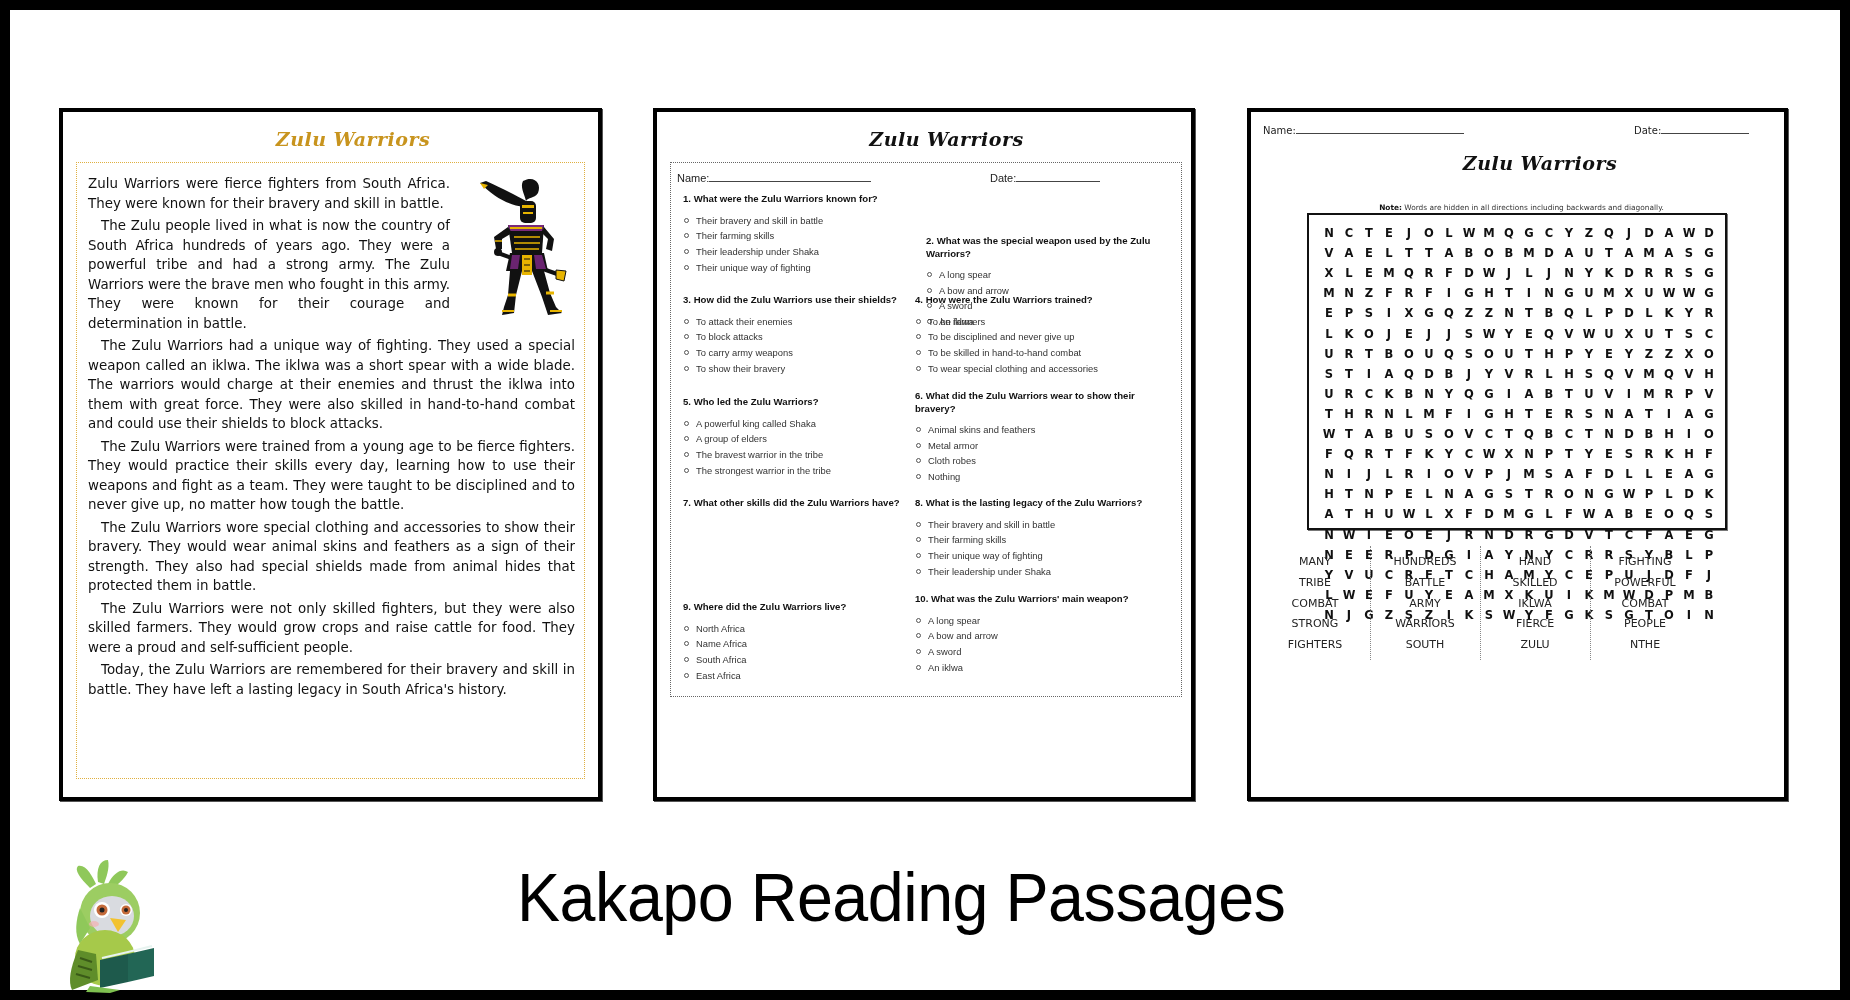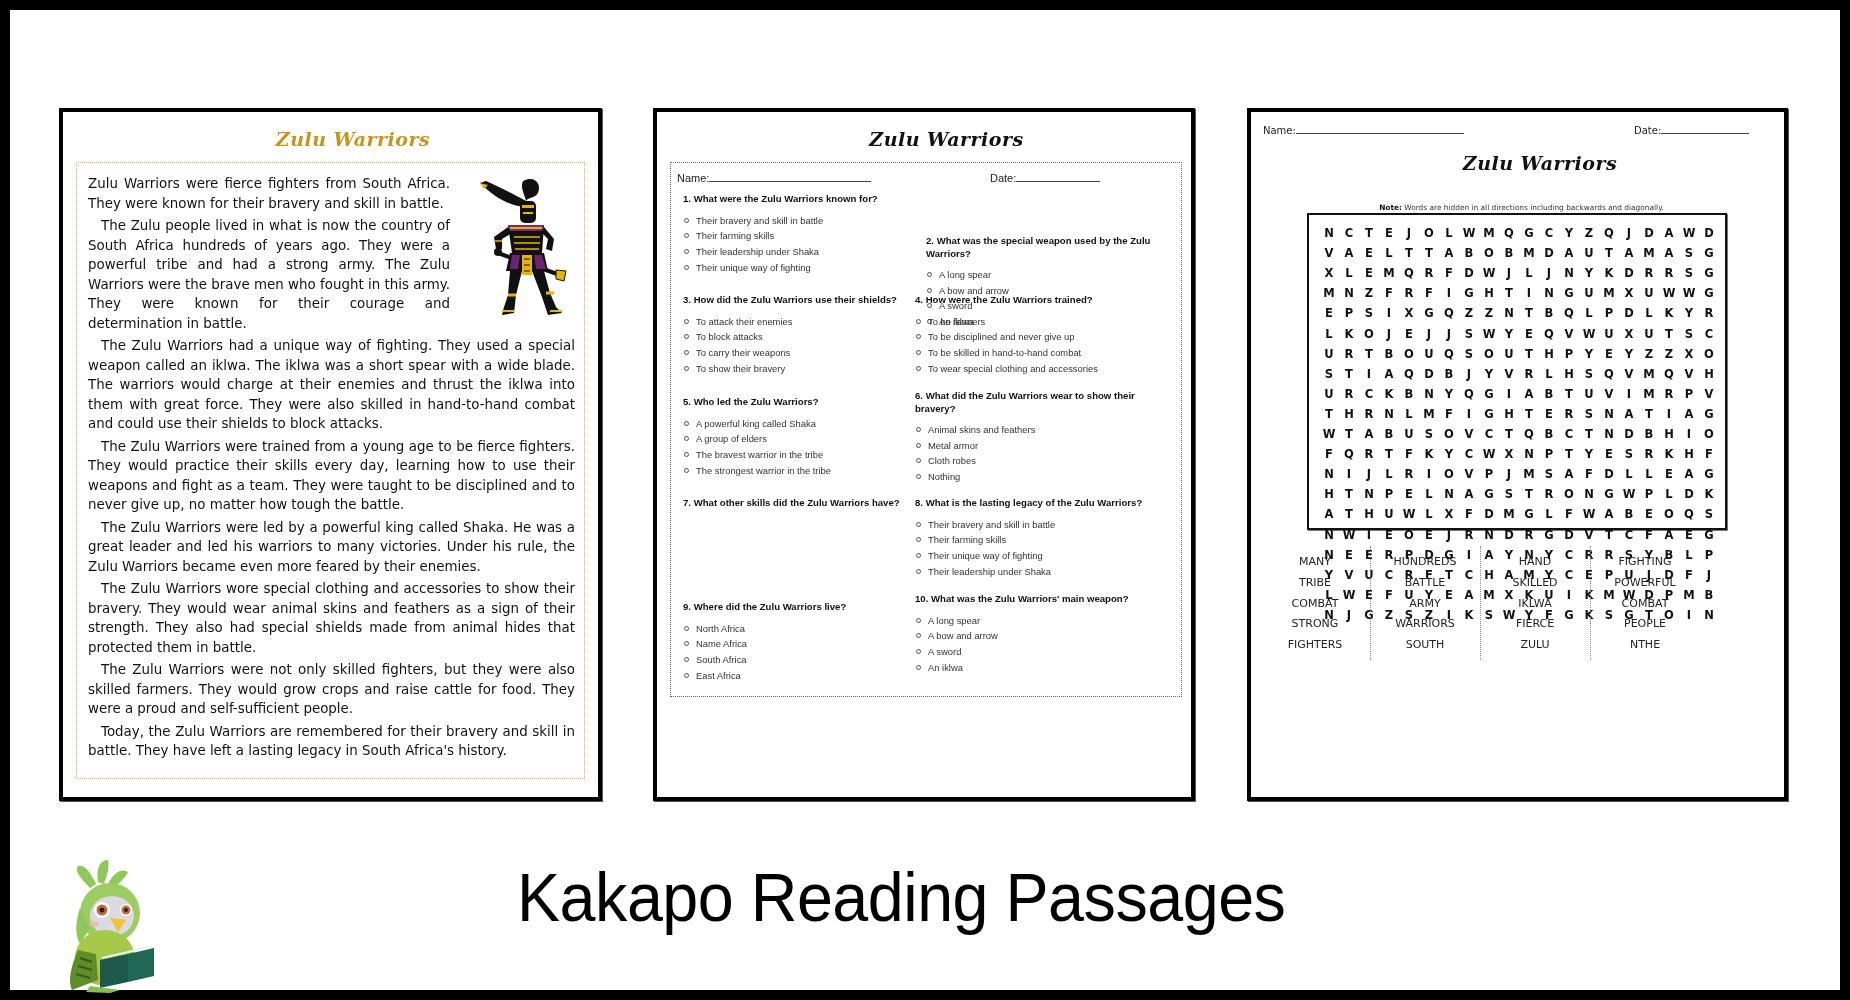--- a/index.html
+++ b/index.html
@@ -90,21 +90,20 @@
 
           <path d="M42 96 L54 96 L48 120 L46 138 L34 140 L36 132 L40 120 Z" fill="#111"></path>
           <path d="M64 96 L76 96 L82 118 L88 132 L94 138 L80 140 L74 122 Z" fill="#111"></path>
           <path d="M40 120 L48 120 M78 118 L86 118" stroke="#e7b400" stroke-width="3"></path>
           <path d="M34 136 L46 136 M82 136 L94 136" stroke="#e7b400" stroke-width="2"></path>
         </svg>
         <p class="first">Zulu Warriors were fierce fighters from South Africa. They were known for their bravery and skill in battle.</p>
         <p>The Zulu people lived in what is now the country of South Africa hundreds of years ago. They were a powerful tribe and had a strong army. The Zulu Warriors were the brave men who fought in this army. They were known for their courage and determination in battle.</p>
         <p>The Zulu Warriors had a unique way of fighting. They used a special weapon called an iklwa. The iklwa was a short spear with a wide blade. The warriors would charge at their enemies and thrust the iklwa into them with great force. They were also skilled in hand-to-hand combat and could use their shields to block attacks.</p>
         <p>The Zulu Warriors were trained from a young age to be fierce fighters. They would practice their skills every day, learning how to use their weapons and fight as a team. They were taught to be disciplined and to never give up, no matter how tough the battle.</p>
-        <p>The Zulu Warriors were led by a powerful king called Shaka. He was a great leader and led his warriors to many victories. Under his rule, the Zulu Warriors became even more feared by their enemies.</p>
         <p>The Zulu Warriors wore special clothing and accessories to show their bravery. They would wear animal skins and feathers as a sign of their strength. They also had special shields made from animal hides that protected them in battle.</p>
         <p>The Zulu Warriors were not only skilled fighters, but they were also skilled farmers. They would grow crops and raise cattle for food. They were a proud and self-sufficient people.</p>
         <p>Today, the Zulu Warriors are remembered for their bravery and skill in battle. They have left a lasting legacy in South Africa's history.</p>
       </div>
     </div>
   </div>
 
   <div class="panel" id="p2">
     <div class="script-title">Zulu Warriors</div>
     <div class="box">
@@ -131,21 +130,21 @@
               <li><span class="dot"></span><span>A bow and arrow</span></li>
               <li><span class="dot"></span><span>A sword</span></li>
               <li><span class="dot"></span><span>An iklwa</span></li>
             </ul>
           </div>
         <div class="qcell" id="q2" style="left:0;top:101px;">
             <div class="q">3. How did the Zulu Warriors use their shields?</div>
             <ul>
               <li><span class="dot"></span><span>To attack their enemies</span></li>
               <li><span class="dot"></span><span>To block attacks</span></li>
-              <li><span class="dot"></span><span>To carry their weapons</span></li>
+              <li><span class="dot"></span><span>To carry army weapons</span></li>
               <li><span class="dot"></span><span>To show their bravery</span></li>
             </ul>
           </div>
         <div class="qcell" id="q3" style="left:232px;top:101px;">
             <div class="q">4. How were the Zulu Warriors trained?</div>
             <ul>
               <li><span class="dot"></span><span>To be farmers</span></li>
               <li><span class="dot"></span><span>To be disciplined and never give up</span></li>
               <li><span class="dot"></span><span>To be skilled in hand-to-hand combat</span></li>
               <li><span class="dot"></span><span>To wear special clothing and accessories</span></li>

